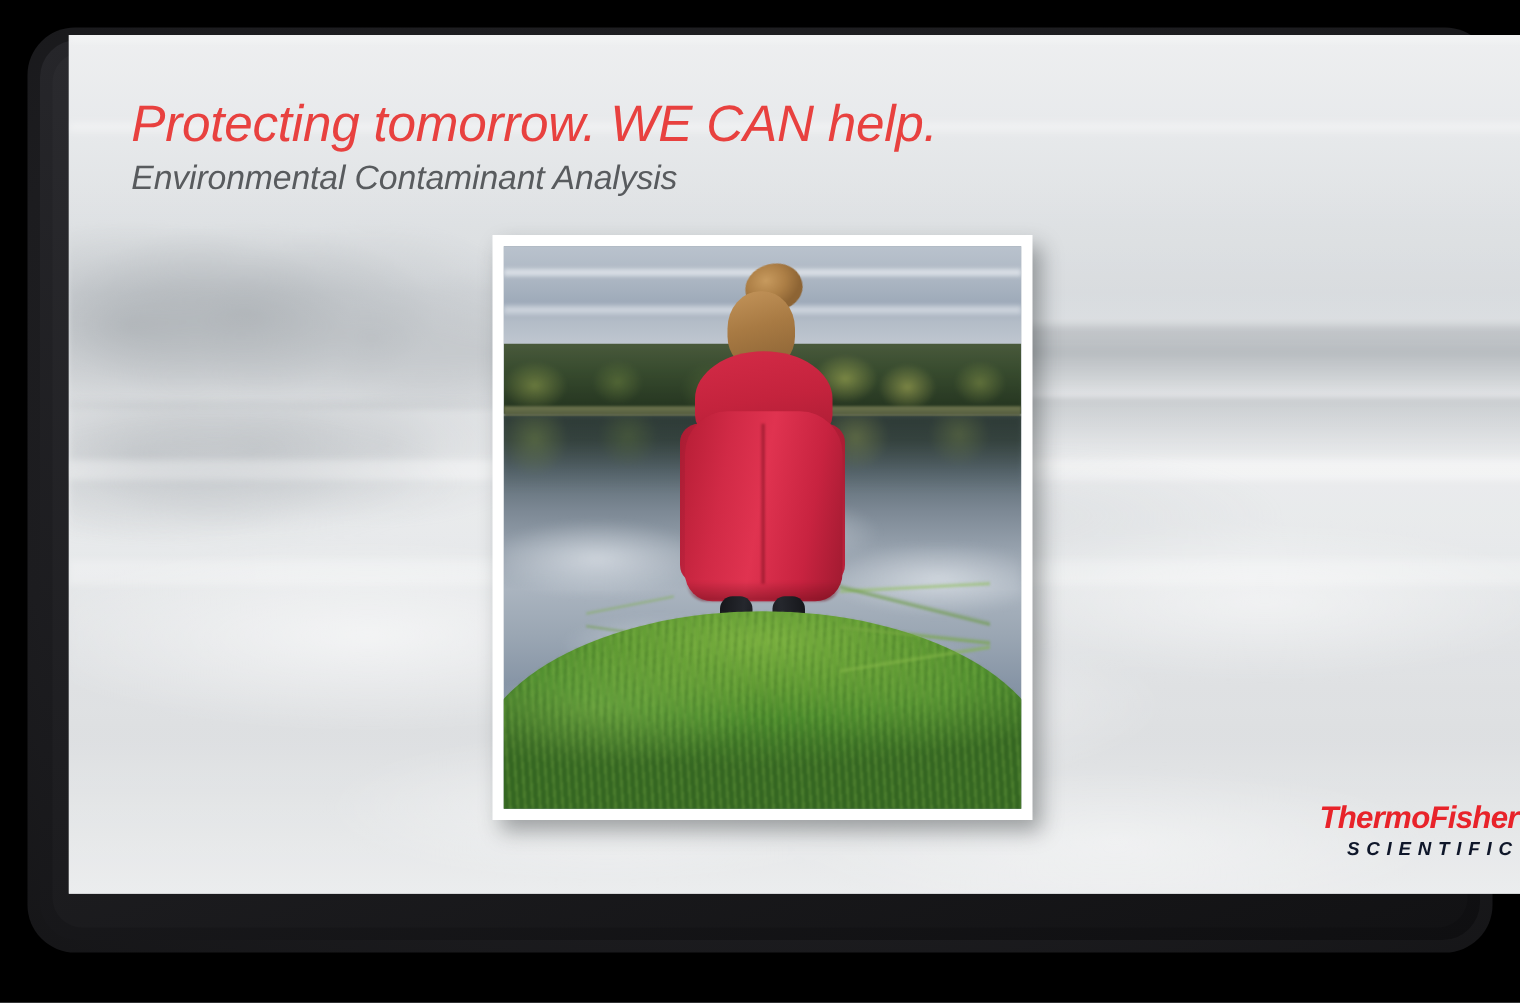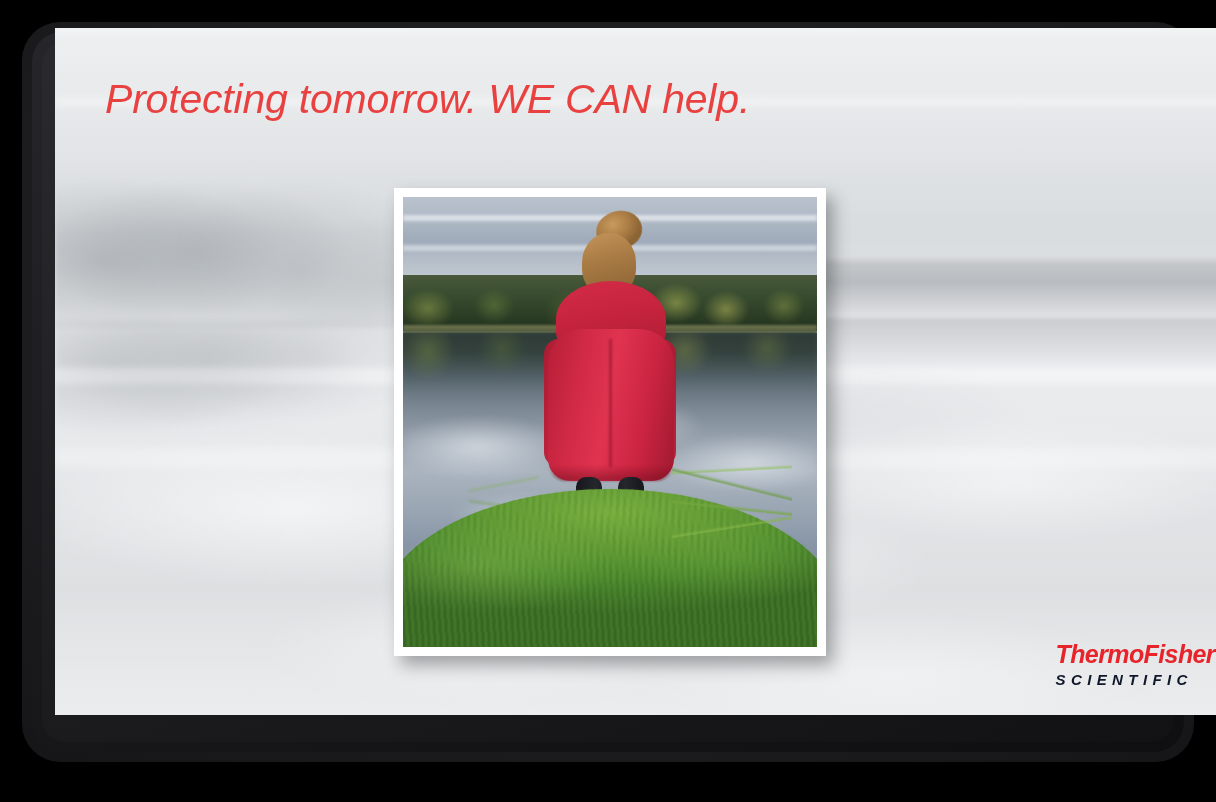--- a/index.html
+++ b/index.html
@@ -435,21 +435,21 @@
     margin-left: 22px; border-radius: 50%;
     background: #d8334b; filter: blur(0.4px);
   }
 
   
   #logo {
     position: absolute;
     right: 36px;
     bottom: 28px;
     z-index: 30;
-    text-align: left;
+    text-align: right;
   }
   #logo-wordmark {
     font-size: 25px;
     font-weight: 700;
     line-height: 1;
     color: #E8232A;
     letter-spacing: -0.6px;
     white-space: nowrap;
   }
   #logo-sub {
@@ -475,20 +475,21 @@
     <div class="bg-forest-left-refl"></div>
     <div class="bg-treeline"></div>
     <div class="bg-treeline-refl"></div>
     <div class="bg-layer bg-streaks"></div>
     <div class="bg-layer bg-clouds"></div>
     <div class="bg-layer bg-veil"></div>
   </div>
 
   <div id="headline-block">
     <h1 id="slide-title">Protecting tomorrow. WE CAN help.</h1>
+    <h2 id="slide-subtitle">Environmental Contaminant Analysis</h2>
   </div>
 
   <div id="photo-card">
     <div id="photo-inner" aria-label="Woman in a red hooded jacket and black leggings standing on a grassy mound facing a mirror-calm lake with autumn forest treeline and cloud reflections">
 
       <div class="ph ph-sky"></div>
       <div class="ph ph-sky-streak"></div>
       <div class="ph ph-forest"></div>
       <div class="ph ph-forest-tex"></div>
       <div class="ph ph-shore"></div>

